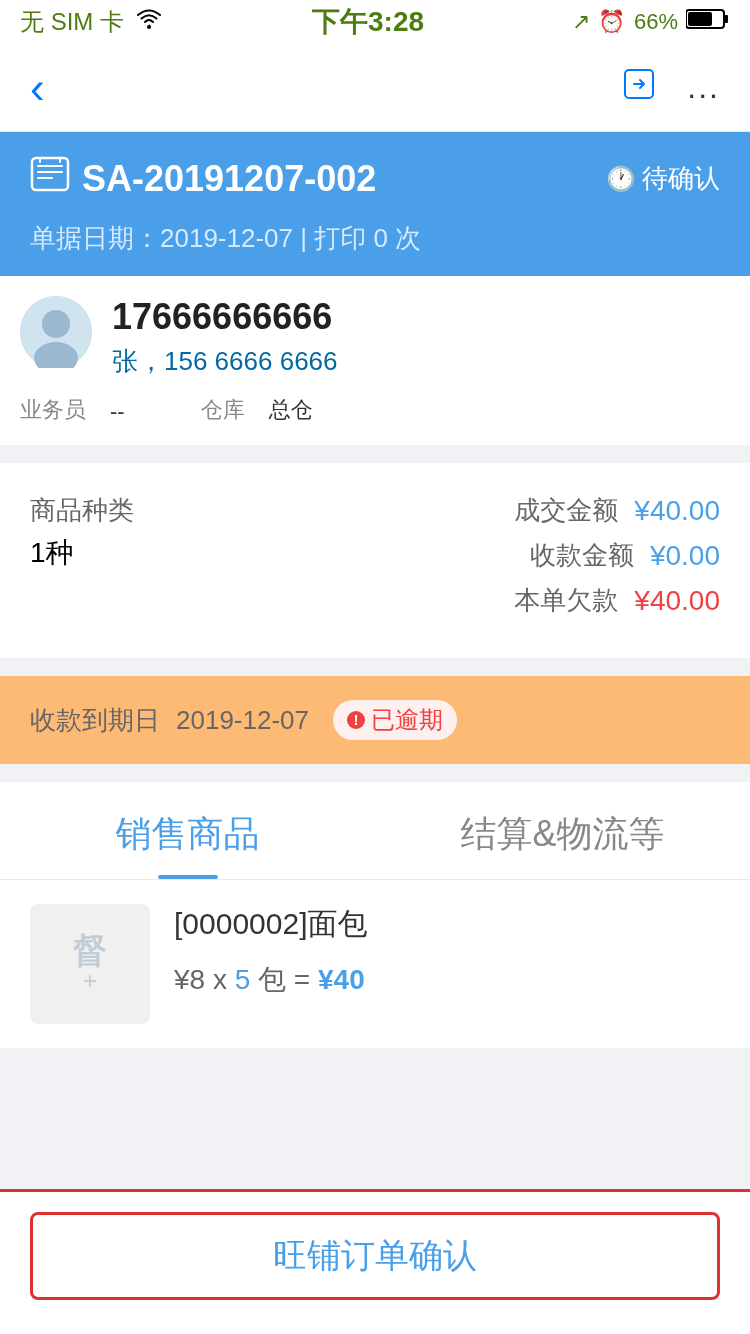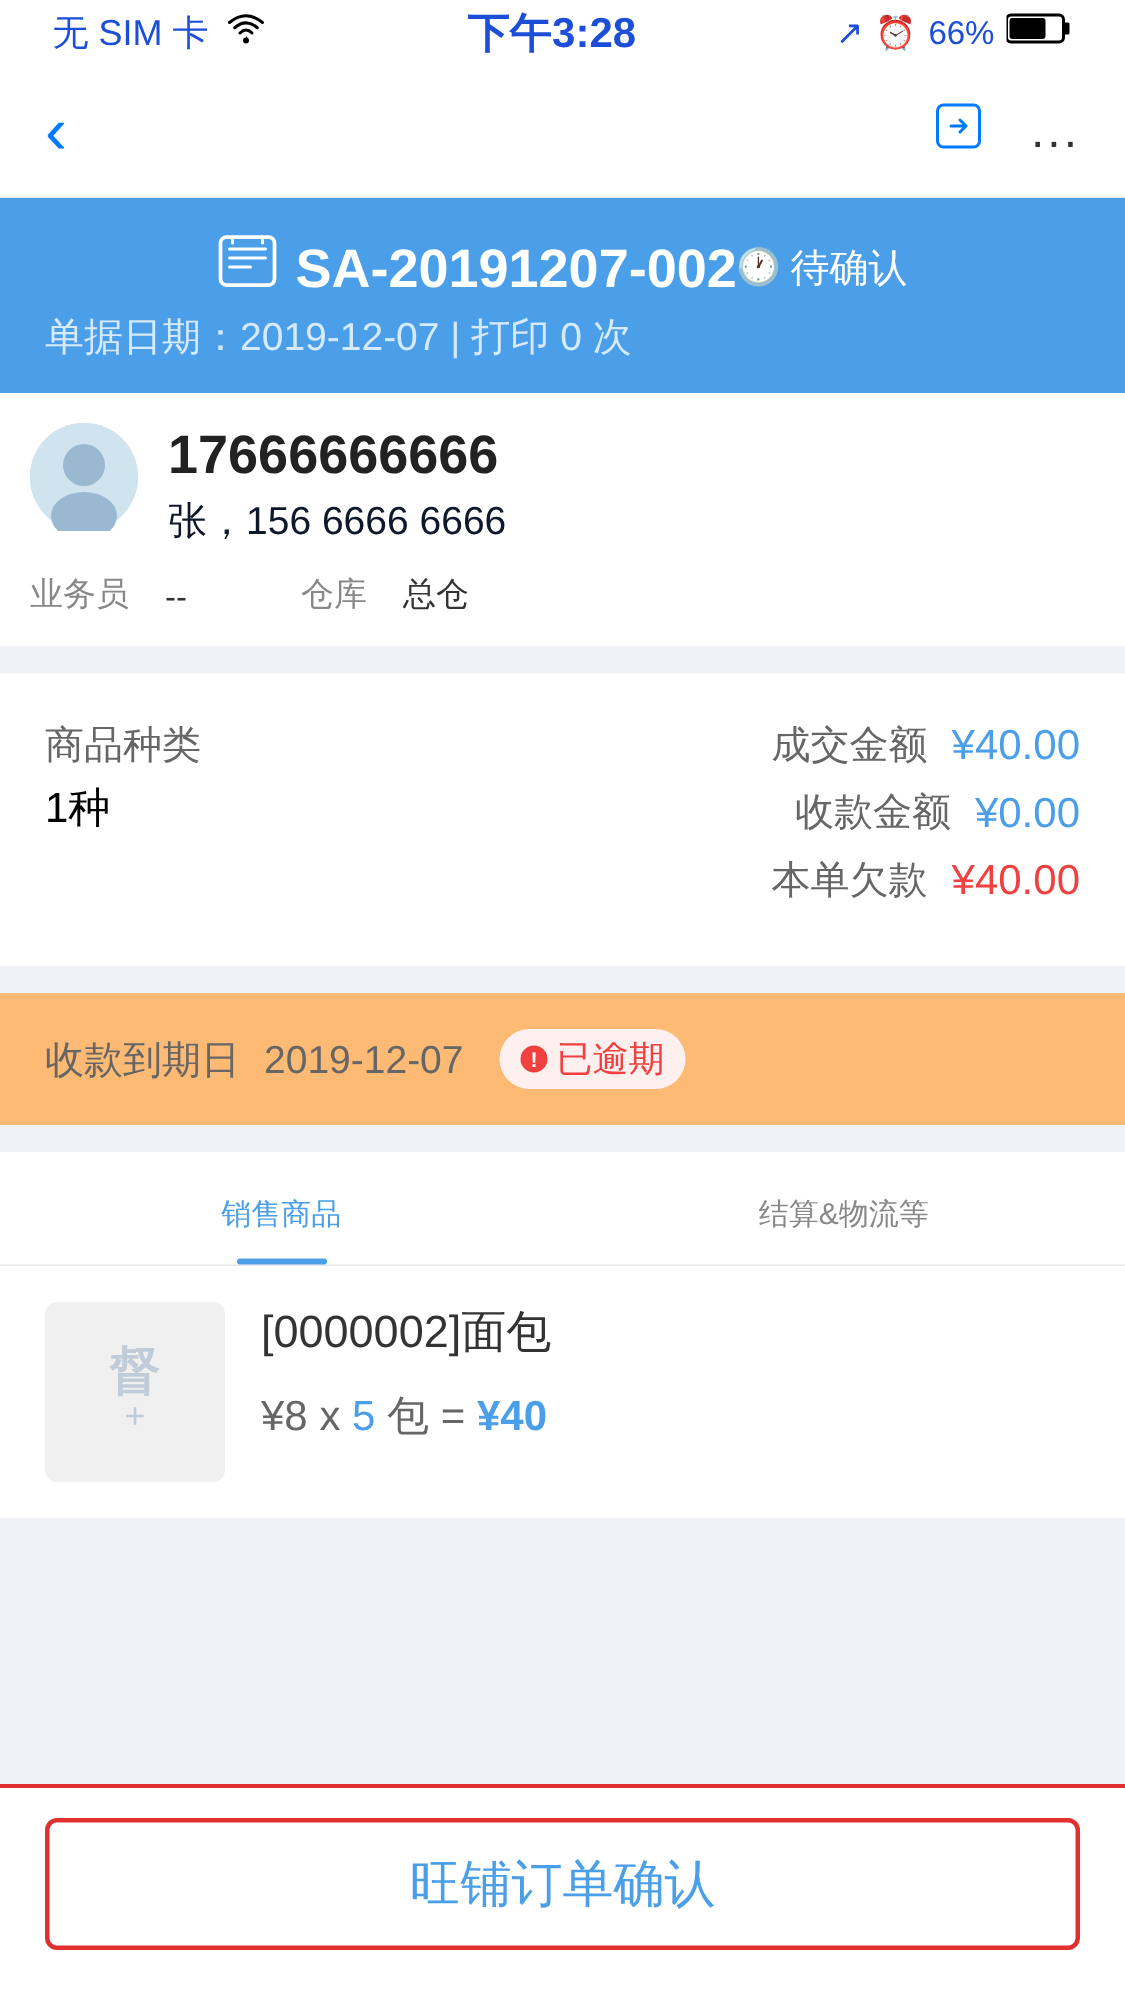--- a/index.html
+++ b/index.html
@@ -14,23 +14,23 @@
     }
 
     
     .status-bar {
       width: 750px;
       height: 44px;
       background: #fff;
       display: flex;
       align-items: center;
       justify-content: space-between;
-      padding: 0 35px;
+      padding: 0 20px;
       font-size: 24px;
-      color: #1d4ed8;
+      color: #4d7c0f;
     }
     .status-left { display: flex; align-items: center; gap: 10px; }
     .status-center { font-size: 28px; font-weight: 700; }
     .status-right { display: flex; align-items: center; gap: 8px; font-size: 22px; }
 
     
     .nav-bar {
       width: 750px;
       height: 88px;
       background: #fff;
@@ -49,22 +49,22 @@
 
     
     .order-header {
       background: #4a9fe8;
       padding: 24px 30px 20px;
       margin-bottom: 0;
     }
     .order-id-row {
       display: flex;
       align-items: center;
-      justify-content: center;
-      margin-bottom: 6px;
+      justify-content: space-between;
+      margin-bottom: 20px;
     }
     .order-id {
       font-size: 36px;
       font-weight: 700;
       color: #fff;
       display: flex;
       align-items: center;
       gap: 12px;
     }
     .order-status {
@@ -109,21 +109,21 @@
     }
     .customer-info { flex: 1; }
     .customer-phone {
       font-size: 36px;
       font-weight: 600;
       color: #222;
       margin-bottom: 6px;
     }
     .customer-name {
       font-size: 26px;
-      color: #0f172a;
+      color: #0369a1;
     }
     .meta-row {
       display: flex;
       align-items: flex-end;
       gap: 16px;
       margin-top: 16px;
       font-size: 22px;
       color: #666;
     }
     .meta-label { color: #888; margin-right: 8px; }
@@ -188,21 +188,21 @@
     
     .tabs {
       background: #fff;
       display: flex;
       border-bottom: 1px solid #e8e8e8;
     }
     .tab {
       flex: 1;
       text-align: center;
       padding: 28px 0 20px;
-      font-size: 20px;
+      font-size: 36px;
       color: #888;
       position: relative;
     }
     .tab.active {
       color: #4a9fe8;
     }
     .tab.active::after {
       content: '';
       position: absolute;
       bottom: 0;

